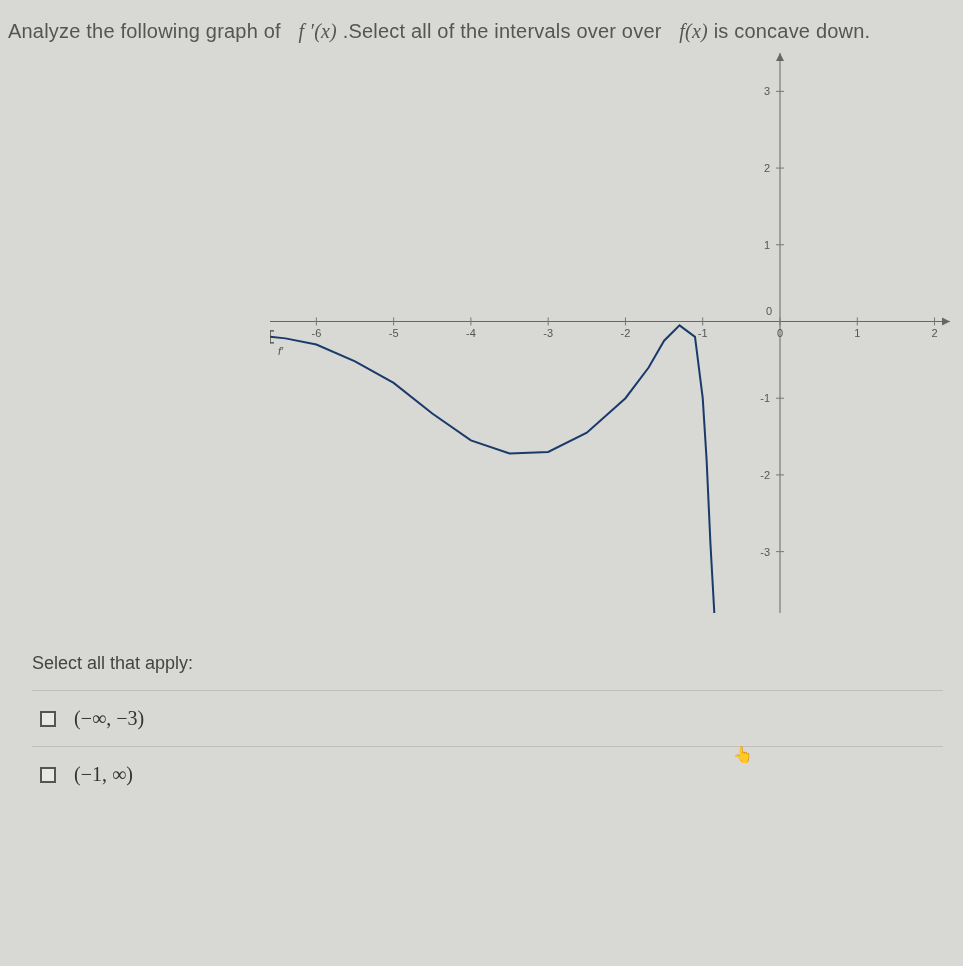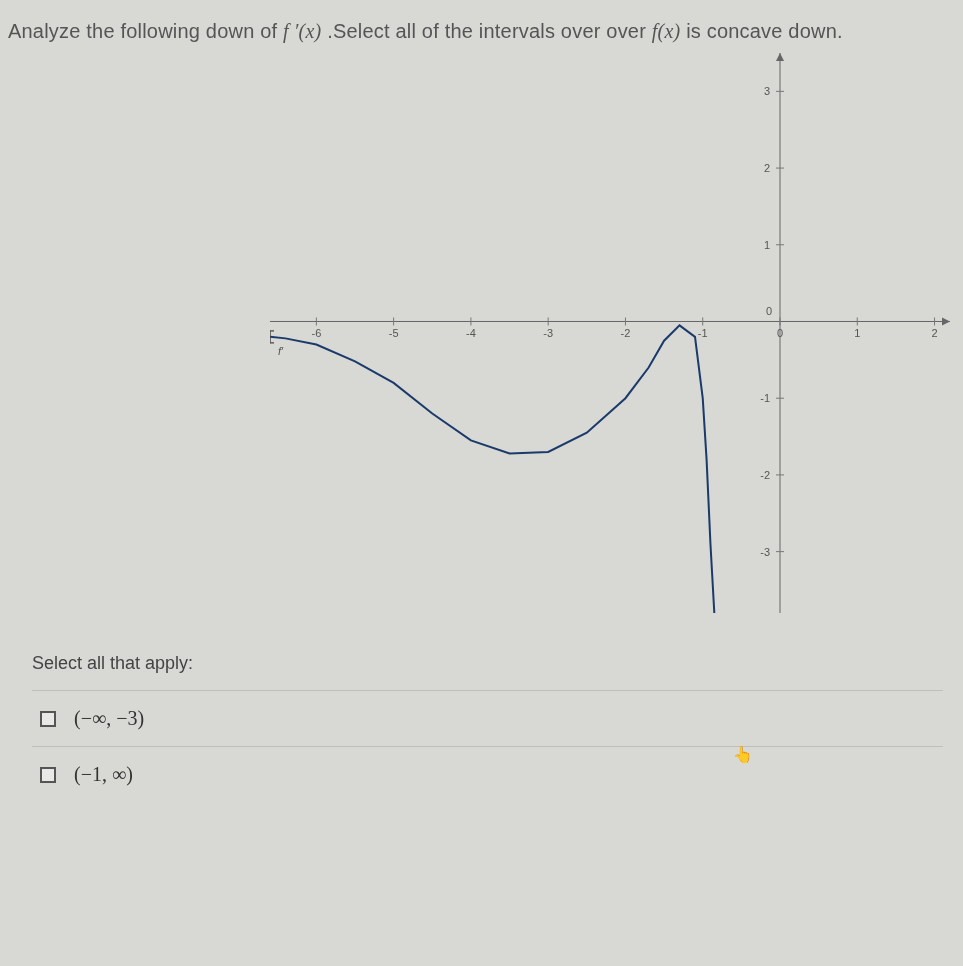--- a/index.html
+++ b/index.html
@@ -11,21 +11,21 @@
       padding: 20px 0 0 0;
       color: #3a3a3a;
       overflow: hidden;
     }
     .question-text {
       font-size: 20px;
       color: #555;
       padding: 0 8px 10px 8px;
       letter-spacing: 0.2px;
     }
-    .math { font-family: "Times New Roman", serif; font-style: italic; }
+    .math { font-family: "Times New Roman", serif; font-style: italic; margin-left: 12px; }
     .chart-area {
       width: 680px;
       height: 560px;
       margin-left: 270px;
       position: relative;
     }
     .chart-area svg { width: 100%; height: 100%; }
     .axis-line { stroke: #666; stroke-width: 1; }
     .tick-line { stroke: #777; stroke-width: 1; }
     .tick-label { font-size: 11px; fill: #555; font-family: Arial, sans-serif; }
@@ -60,21 +60,21 @@
       font-size: 16px;
       color: #666;
       pointer-events: none;
     }
     .bracket-mark { stroke: #444; stroke-width: 1.4; fill: none; }
   </style>
 </head>
 <body>
 
 <div class="question-text">
-  <span>Analyze the following down of </span>
+  <span>Analyze the following graph of </span>
   <span class="math">f ′(x)</span>
   <span>.Select all of the intervals over over </span>
   <span class="math">f(x)</span>
   <span> is concave down.</span>
 </div>
 
 <div class="chart-area">
   <svg viewBox="0 0 680 560">
     <g id="axes">
         <line x1="0" y1="268.49315068493155" x2="680" y2="268.49315068493155" class="axis-line"></line>

